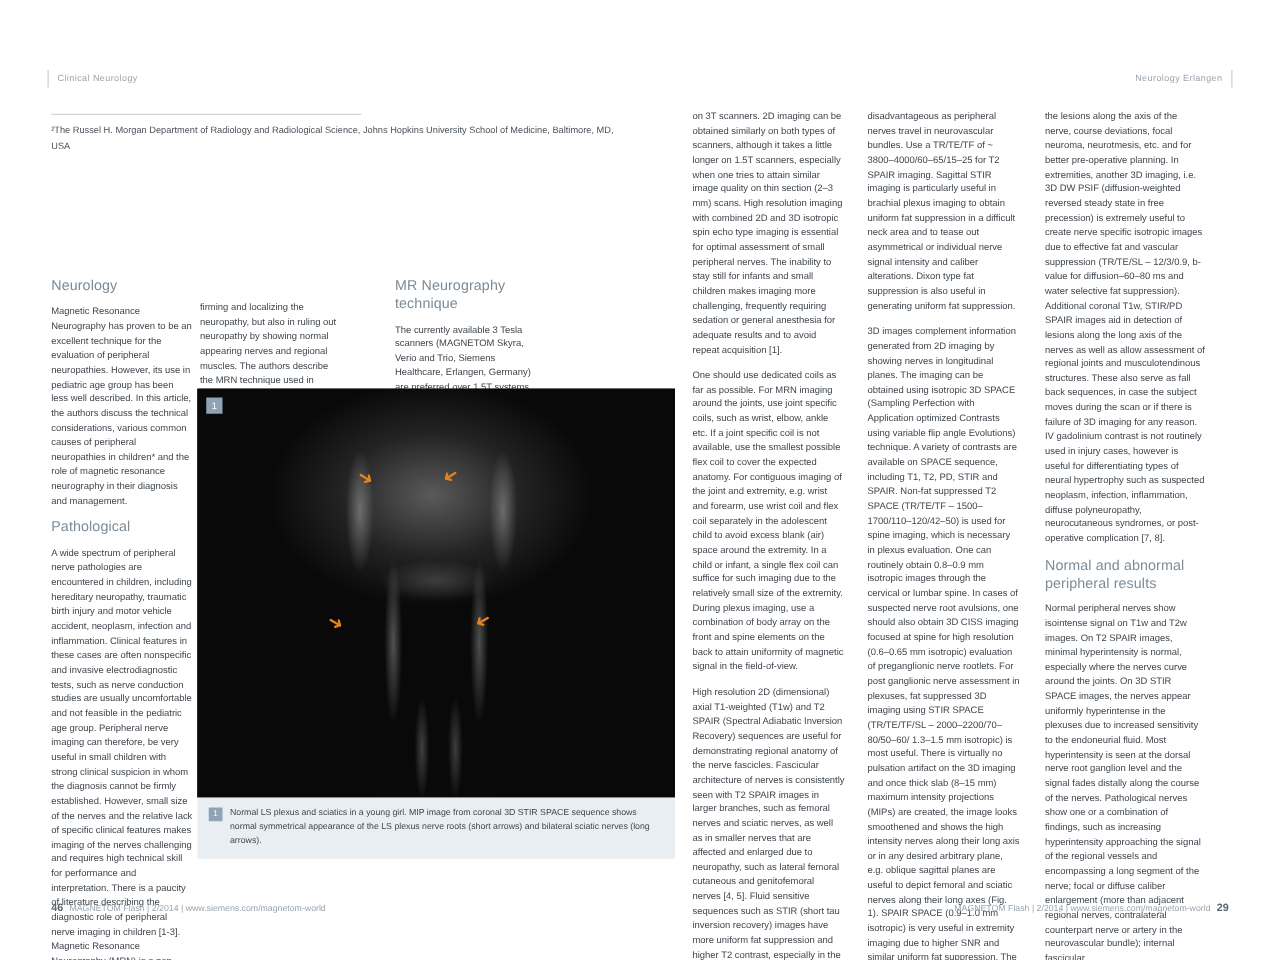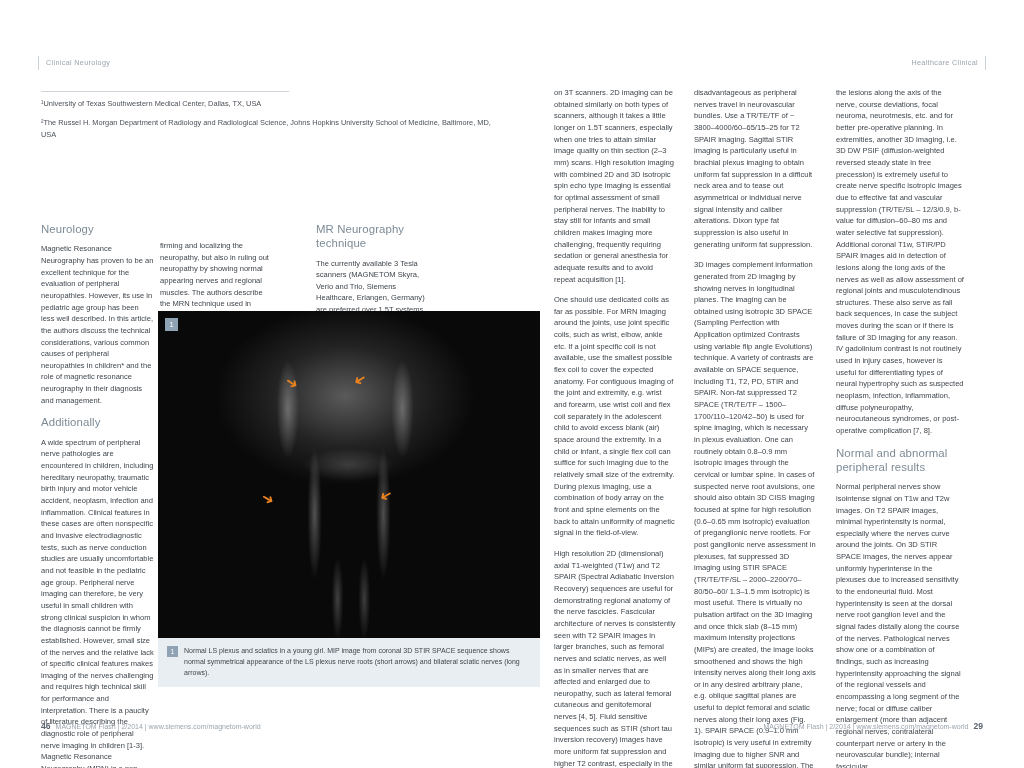--- a/index.html
+++ b/index.html
@@ -199,34 +199,33 @@
 </head>
 <body>
 
 <div id="page">
 
   <div class="runhead left">
     <span class="rule-l"></span>
     <span>Clinical Neurology</span>
   </div>
   <div class="runhead right">
-    <span>Healthcare Clinical</span>
+    <span>Neurology Erlangen</span>
     <span class="rule-r"></span>
   </div>
 
   <div id="titleblock">
     <div class="aff-rule"></div>
-    <div class="affiliations">¹University of Texas Southwestern Medical Center, Dallas, TX, USA</div>
     <div class="affiliations">²The Russel H. Morgan Department of Radiology and Radiological Science, Johns Hopkins University School of Medicine, Baltimore, MD, USA</div>
   </div>
 
   <div class="col" id="col1" style="left:41px; top:222px; width:113px;">
     <h2 class="sec">Neurology</h2>
     <p>Magnetic Resonance Neurography has proven to be an excellent technique for the evaluation of peripheral neuropathies. However, its use in pediatric age group has been less well described. In this article, the authors discuss the technical considerations, various common causes of peripheral neuropathies in children* and the role of magnetic resonance neurography in their diagnosis and management.</p>
-    <h2 class="sec">Additionally</h2>
+    <h2 class="sec">Pathological</h2>
     <p>A wide spectrum of peripheral nerve pathologies are encountered in children, including hereditary neuropathy, traumatic birth injury and motor vehicle accident, neoplasm, infection and inflammation. Clinical features in these cases are often nonspecific and invasive electrodiagnostic tests, such as nerve conduction studies are usually uncomfortable and not feasible in the pediatric age group. Peripheral nerve imaging can therefore, be very useful in small children with strong clinical suspicion in whom the diagnosis cannot be firmly established. However, small size of the nerves and the relative lack of specific clinical features makes imaging of the nerves challenging and requires high technical skill for performance and interpretation. There is a paucity of literature describing the diagnostic role of peripheral nerve imaging in children [1-3]. Magnetic Resonance Neurography (MRN) is a non-invasive imaging technique, which enables direct visualization of the anatomy and pathology of the peripheral nerves and regional muscles, thereby aids in localizing the site of injury or tumor. It can not only help in con-</p>
   </div>
 
   <div class="col" id="col2" style="left:160px; top:240px; width:113px;">
     <p>firming and localizing the neuropathy, but also in ruling out neuropathy by showing normal appearing nerves and regional muscles. The authors describe the MRN technique used in pediatric age group and discuss a spectrum of peripheral nerve pathologies that can be observed in children using relevant case examples.</p>
   </div>
 
   <div class="col" id="col3" style="left:300px; top:222px; width:113px;margin-left:16px;">
     <h2 class="sec">MR Neurography technique</h2>
     <p>The currently available 3 Tesla scanners (MAGNETOM Skyra, Verio and Trio, Siemens Healthcare, Erlangen, Germany) are preferred over 1.5T systems (MAGNETOM Aera and Avanto) due to higher signal-to-noise ratio (SNR) and short imaging times on the higher field scanners. Additionally 3D imaging with fat suppression is better obtained</p>

